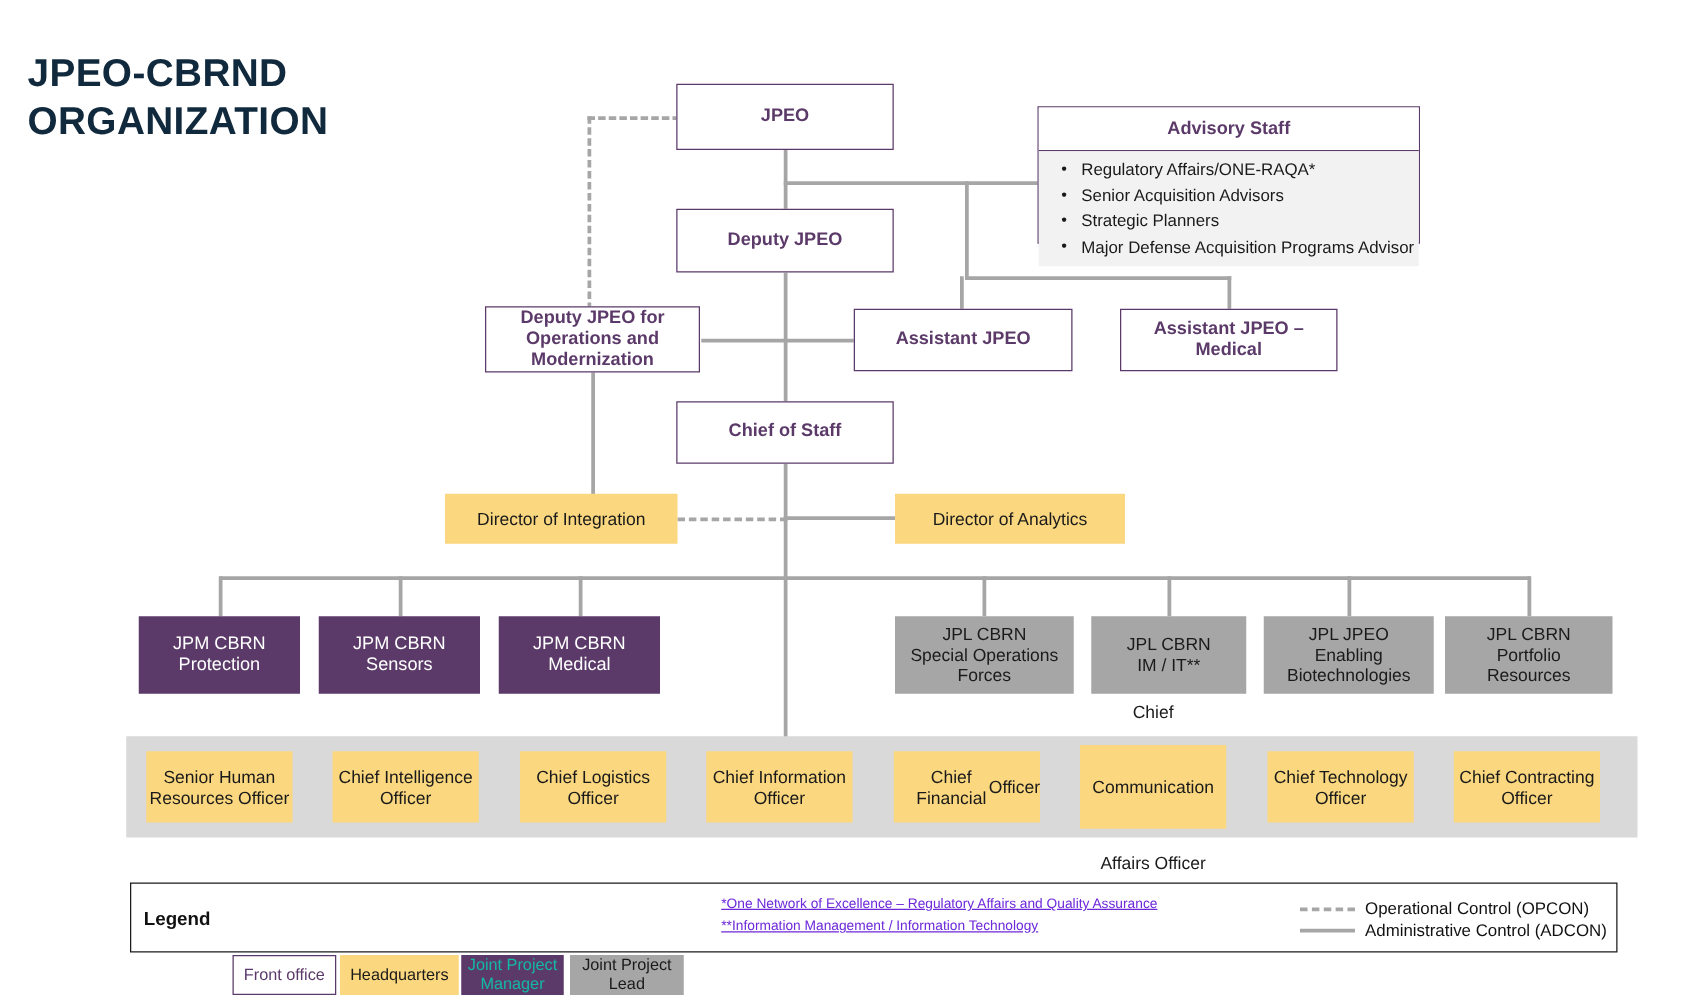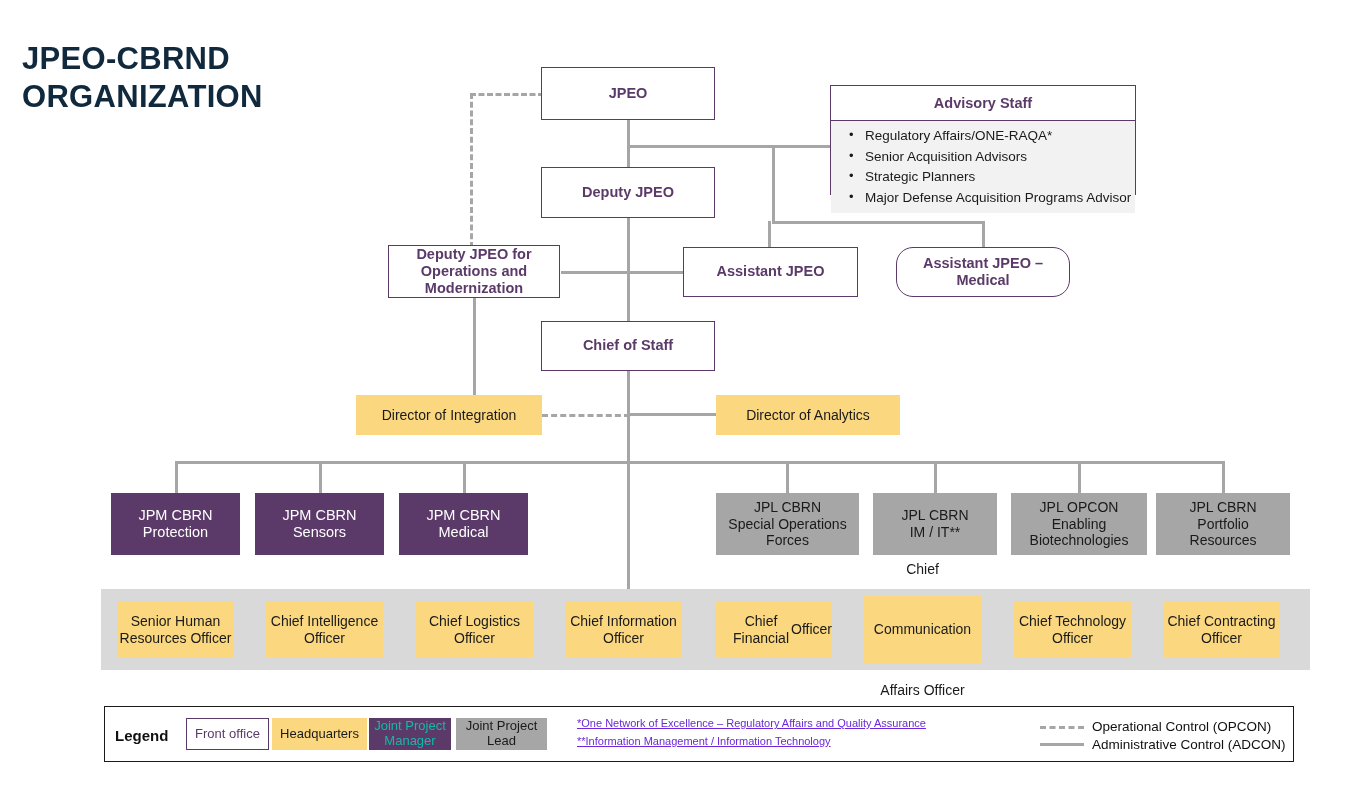--- a/index.html
+++ b/index.html
@@ -85,21 +85,21 @@
   .legend{
     position:absolute;box-sizing:border-box;
     border:1.5px solid #1a1a1a;background:#ffffff;
   }
   .legend-title{
     position:absolute;font-weight:bold;font-size:15px;color:#111;
   }
   .legend-chip{
     position:absolute;box-sizing:border-box;
     display:flex;align-items:center;justify-content:center;text-align:center;
-    font-size:13px;line-height:1.12;
+    font-size:13px;line-height:1.12;margin-top:46px;
   }
   .chip-front{background:#fff;border:1.5px solid #5b3a69;color:#5b3a69;}
   .chip-hq{background:#fbd87f;color:#1a1a1a;}
   .chip-jpm{background:#5b3a69;color:#14b8a6;}
   .chip-jpl{background:#a6a6a6;color:#1a1a1a;}
 
   .legend-note{
     position:absolute;font-size:11px;color:#6d28d9;line-height:1.45;white-space:nowrap;text-decoration:underline;
   }
   .legend-key{
@@ -167,21 +167,21 @@
   </div>
 
   <div class="box front" style="left:388px;top:245px;width:172px;height:53px;padding:0 6px;">
     <span>Deputy JPEO for Operations and Modernization</span>
   </div>
 
   <div class="box front" style="left:683px;top:247px;width:175px;height:50px;">
     <span>Assistant JPEO</span>
   </div>
 
-  <div class="box front" style="left:896px;top:247px;width:174px;height:50px;padding:16px 8px;border-radius:17px;">
+  <div class="box front" style="left:896px;top:247px;width:174px;height:50px;padding:16px 8px;">
     <span>Assistant JPEO – Medical</span>
   </div>
 
   <div class="box front" style="left:541px;top:321px;width:174px;height:50px;">
     <span>Chief of Staff</span>
   </div>
 
   <div class="advisory" style="left:830px;top:85px;width:306px;height:110px;">
     <div class="advisory-head">Advisory Staff</div>
     <div class="advisory-body">
@@ -222,21 +222,21 @@
     <span>Special Operations</span>
     <span>Forces</span>
   </div>
 
   <div class="box jpl" style="left:873px;top:493px;width:124px;height:62px;flex-direction:column;">
     <span>JPL CBRN</span>
     <span>IM / IT**</span>
   </div>
 
   <div class="box jpl" style="left:1011px;top:493px;width:136px;height:62px;flex-direction:column;">
-    <span>JPL OPCON</span>
+    <span>JPL JPEO</span>
     <span>Enabling</span>
     <span>Biotechnologies</span>
   </div>
 
   <div class="box jpl" style="left:1156px;top:493px;width:134px;height:62px;flex-direction:column;">
     <span>JPL CBRN</span>
     <span>Portfolio</span>
     <span>Resources</span>
   </div>
 

